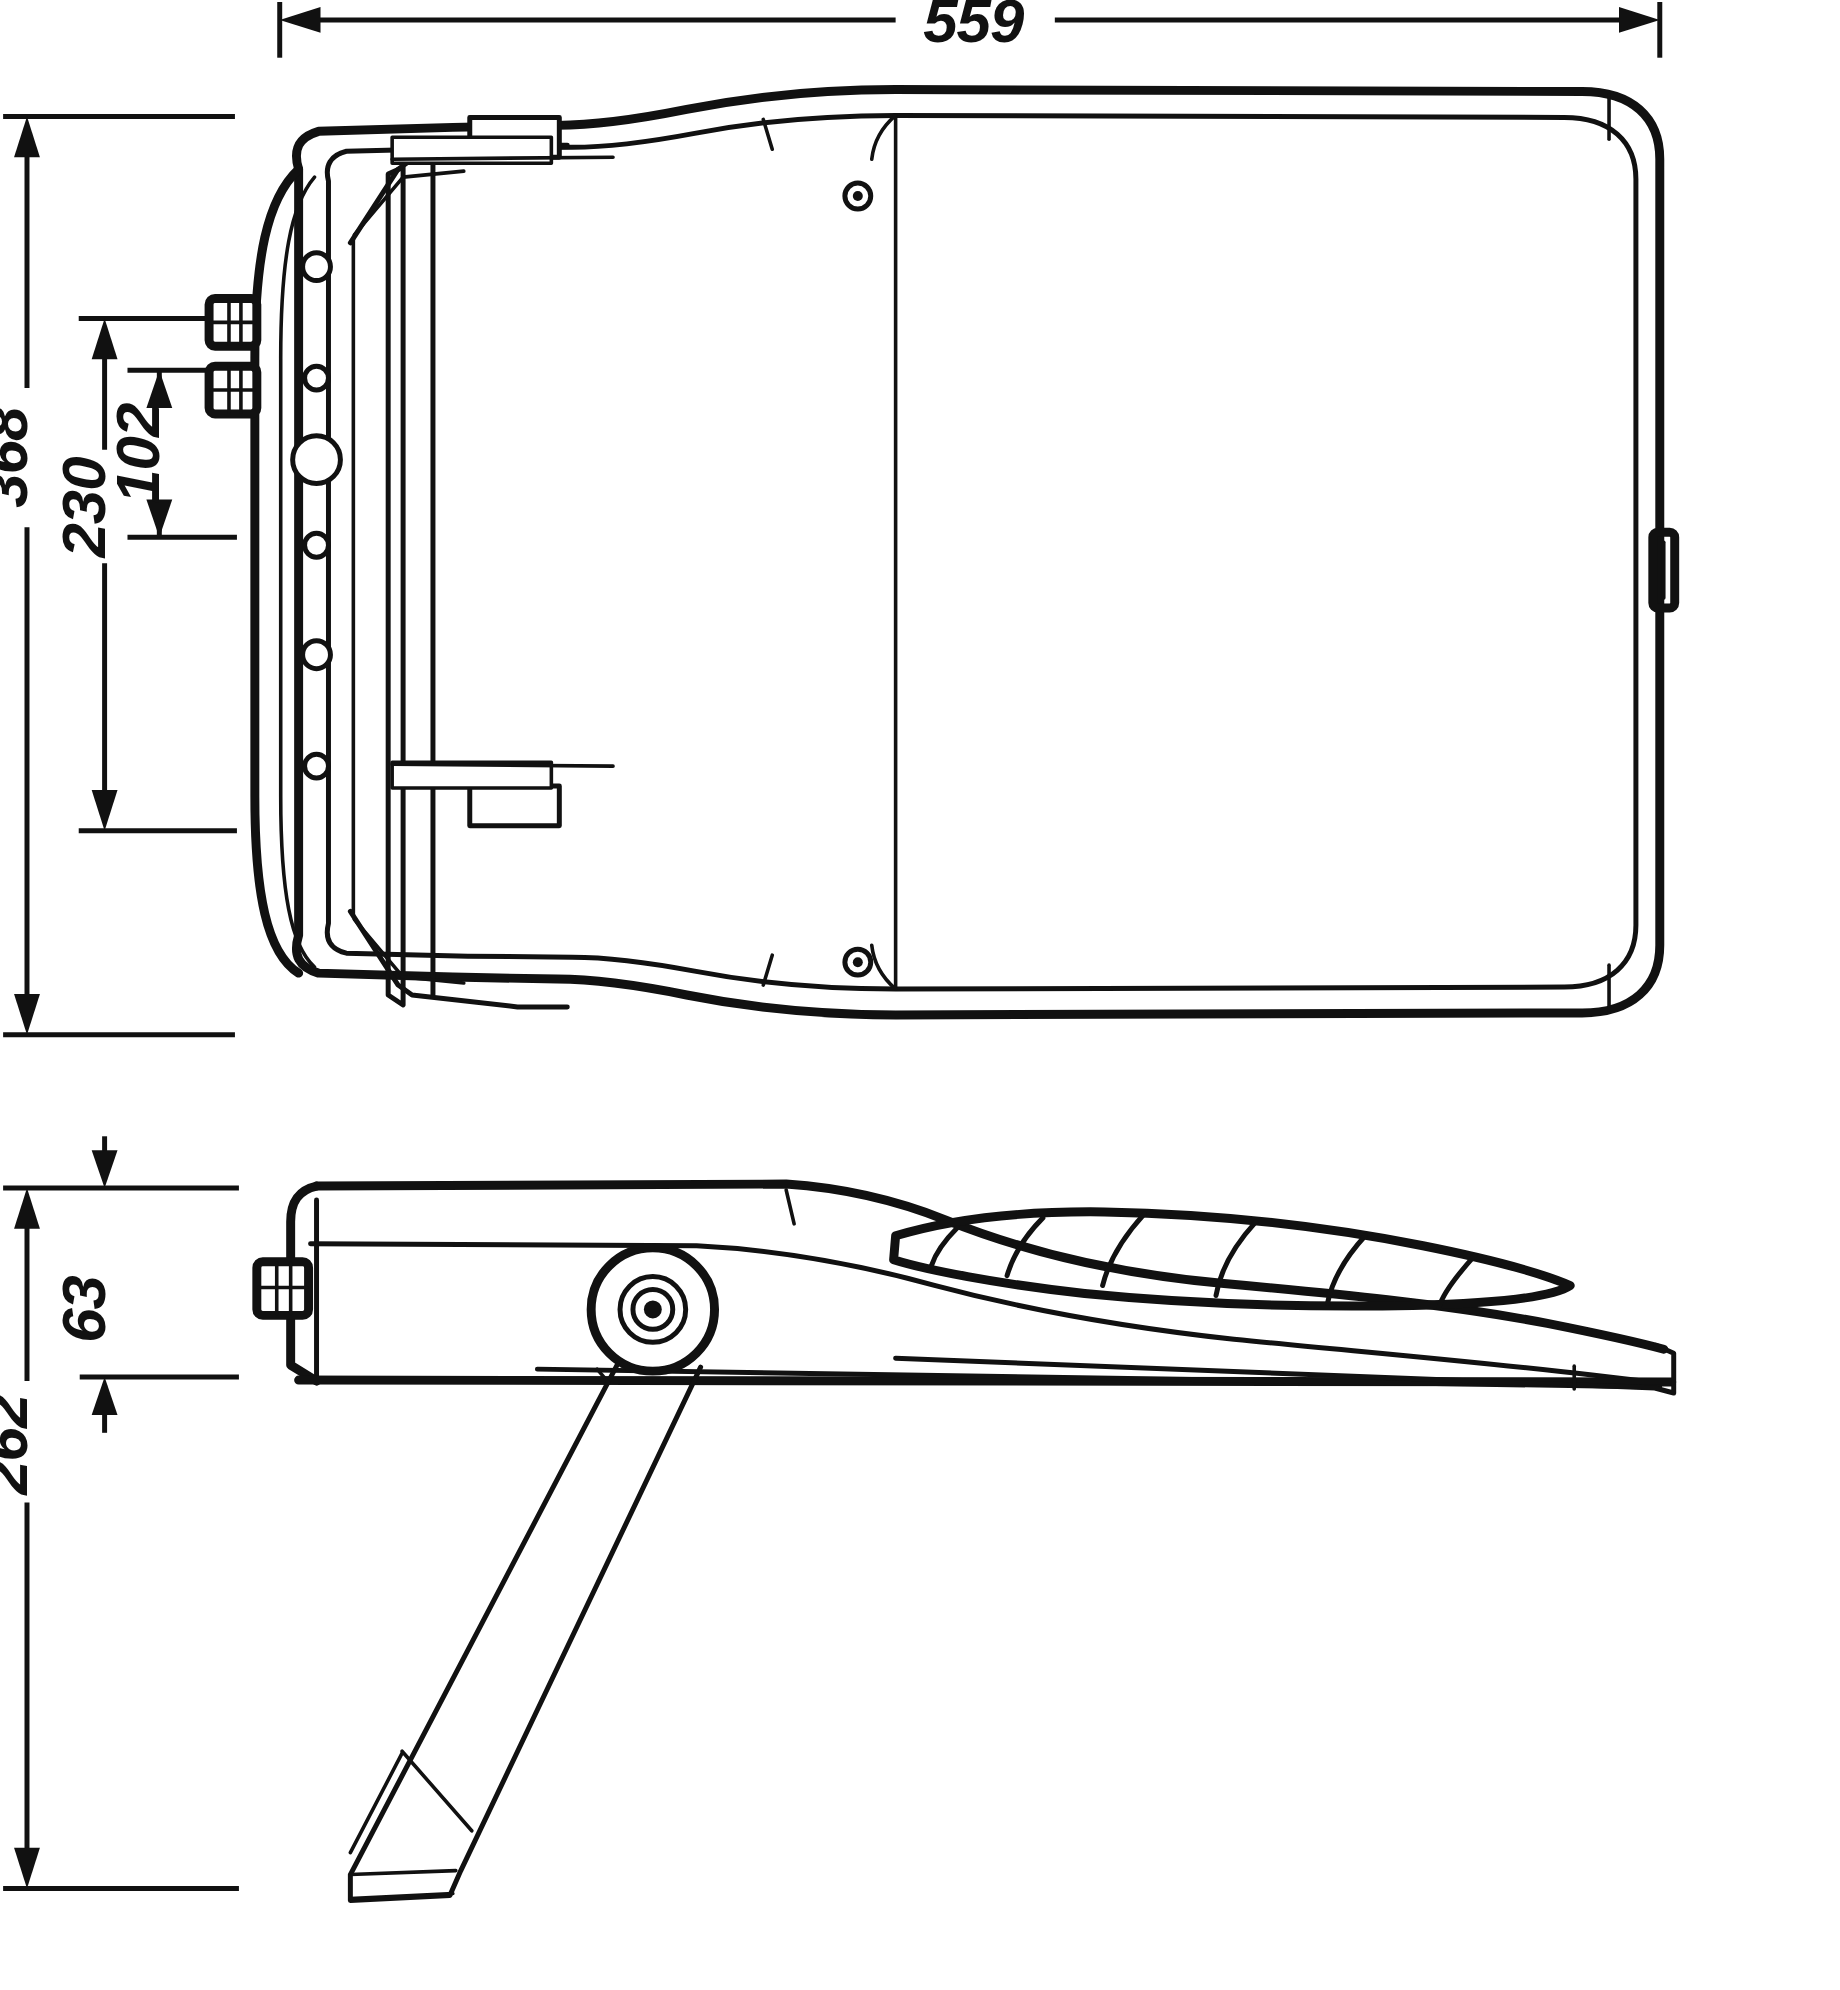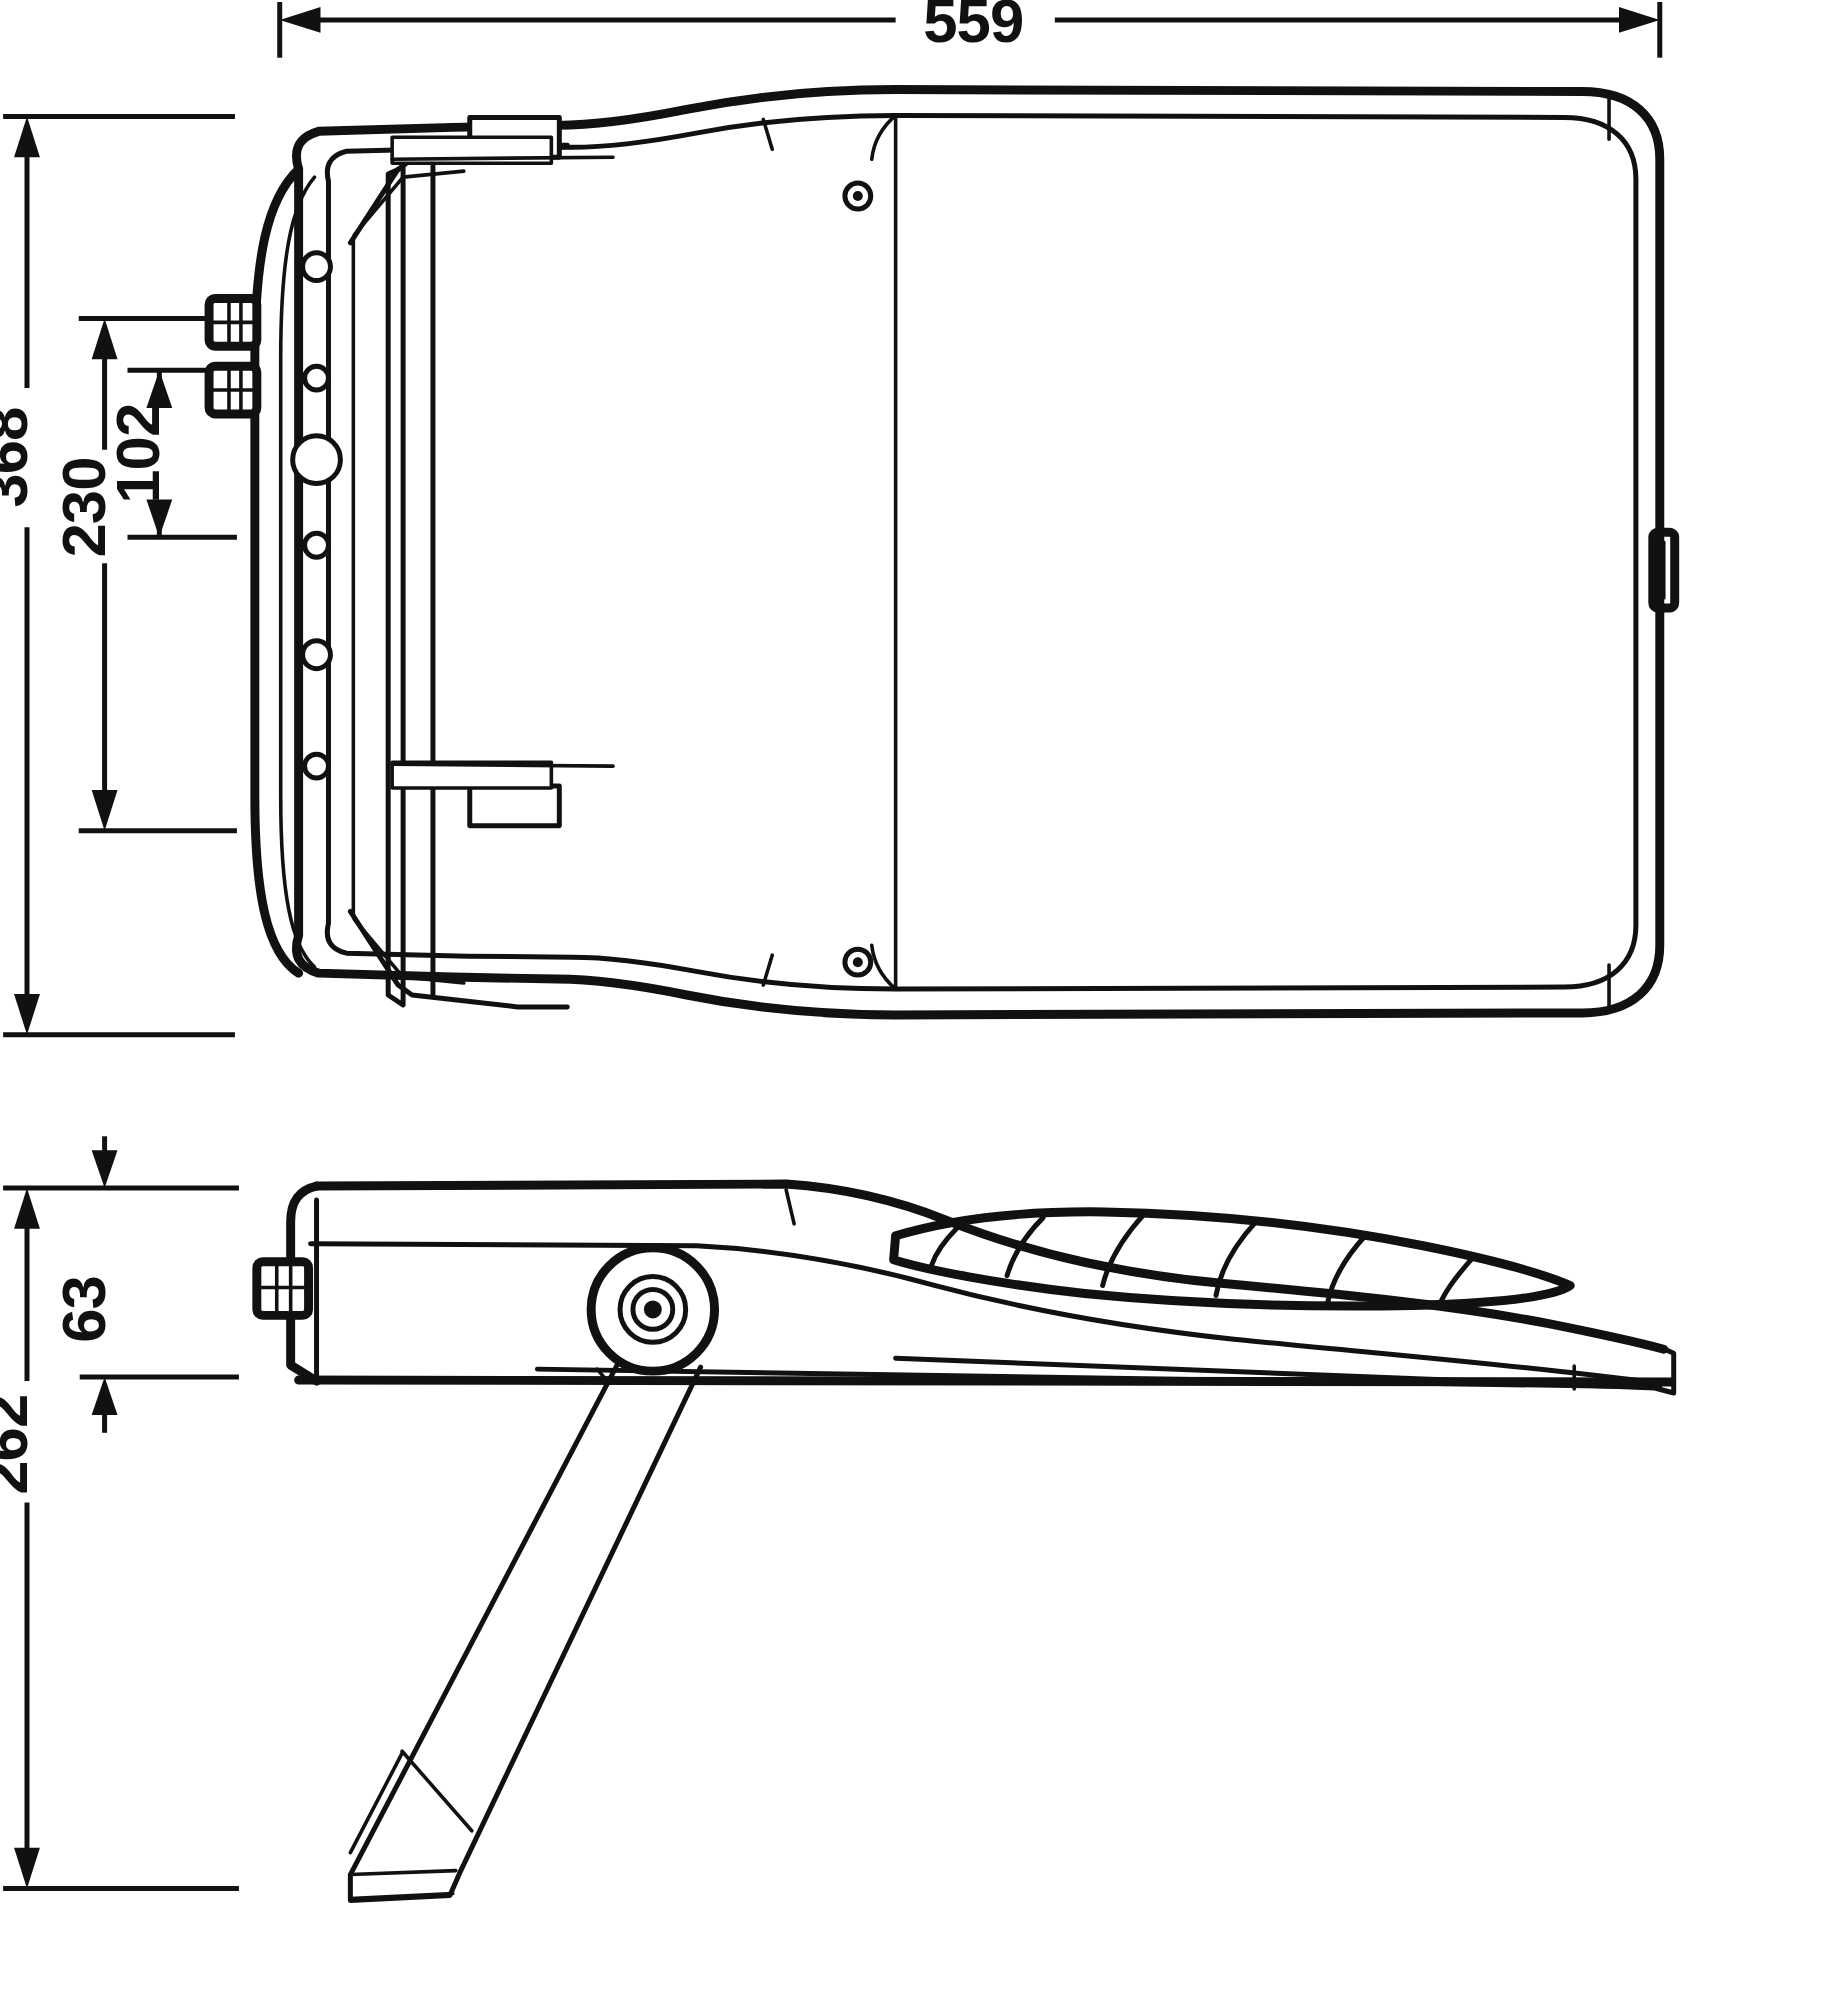--- a/index.html
+++ b/index.html
@@ -11,20 +11,21 @@
     width: 1841px;
     height: 1990px;
     font-family: "Liberation Sans", sans-serif;
     overflow: hidden;
   }
   #drawing-root {
     position: relative;
     width: 1841px;
     height: 1990px;
     background: #ffffff;
+    font-style: italic;
   }
   svg#tech-drawing {
     display: block;
     width: 1841px;
     height: 1990px;
   }
   .dim-text {
     font-family: "Liberation Sans", sans-serif;
     font-weight: 700;
     font-size: 62px;

